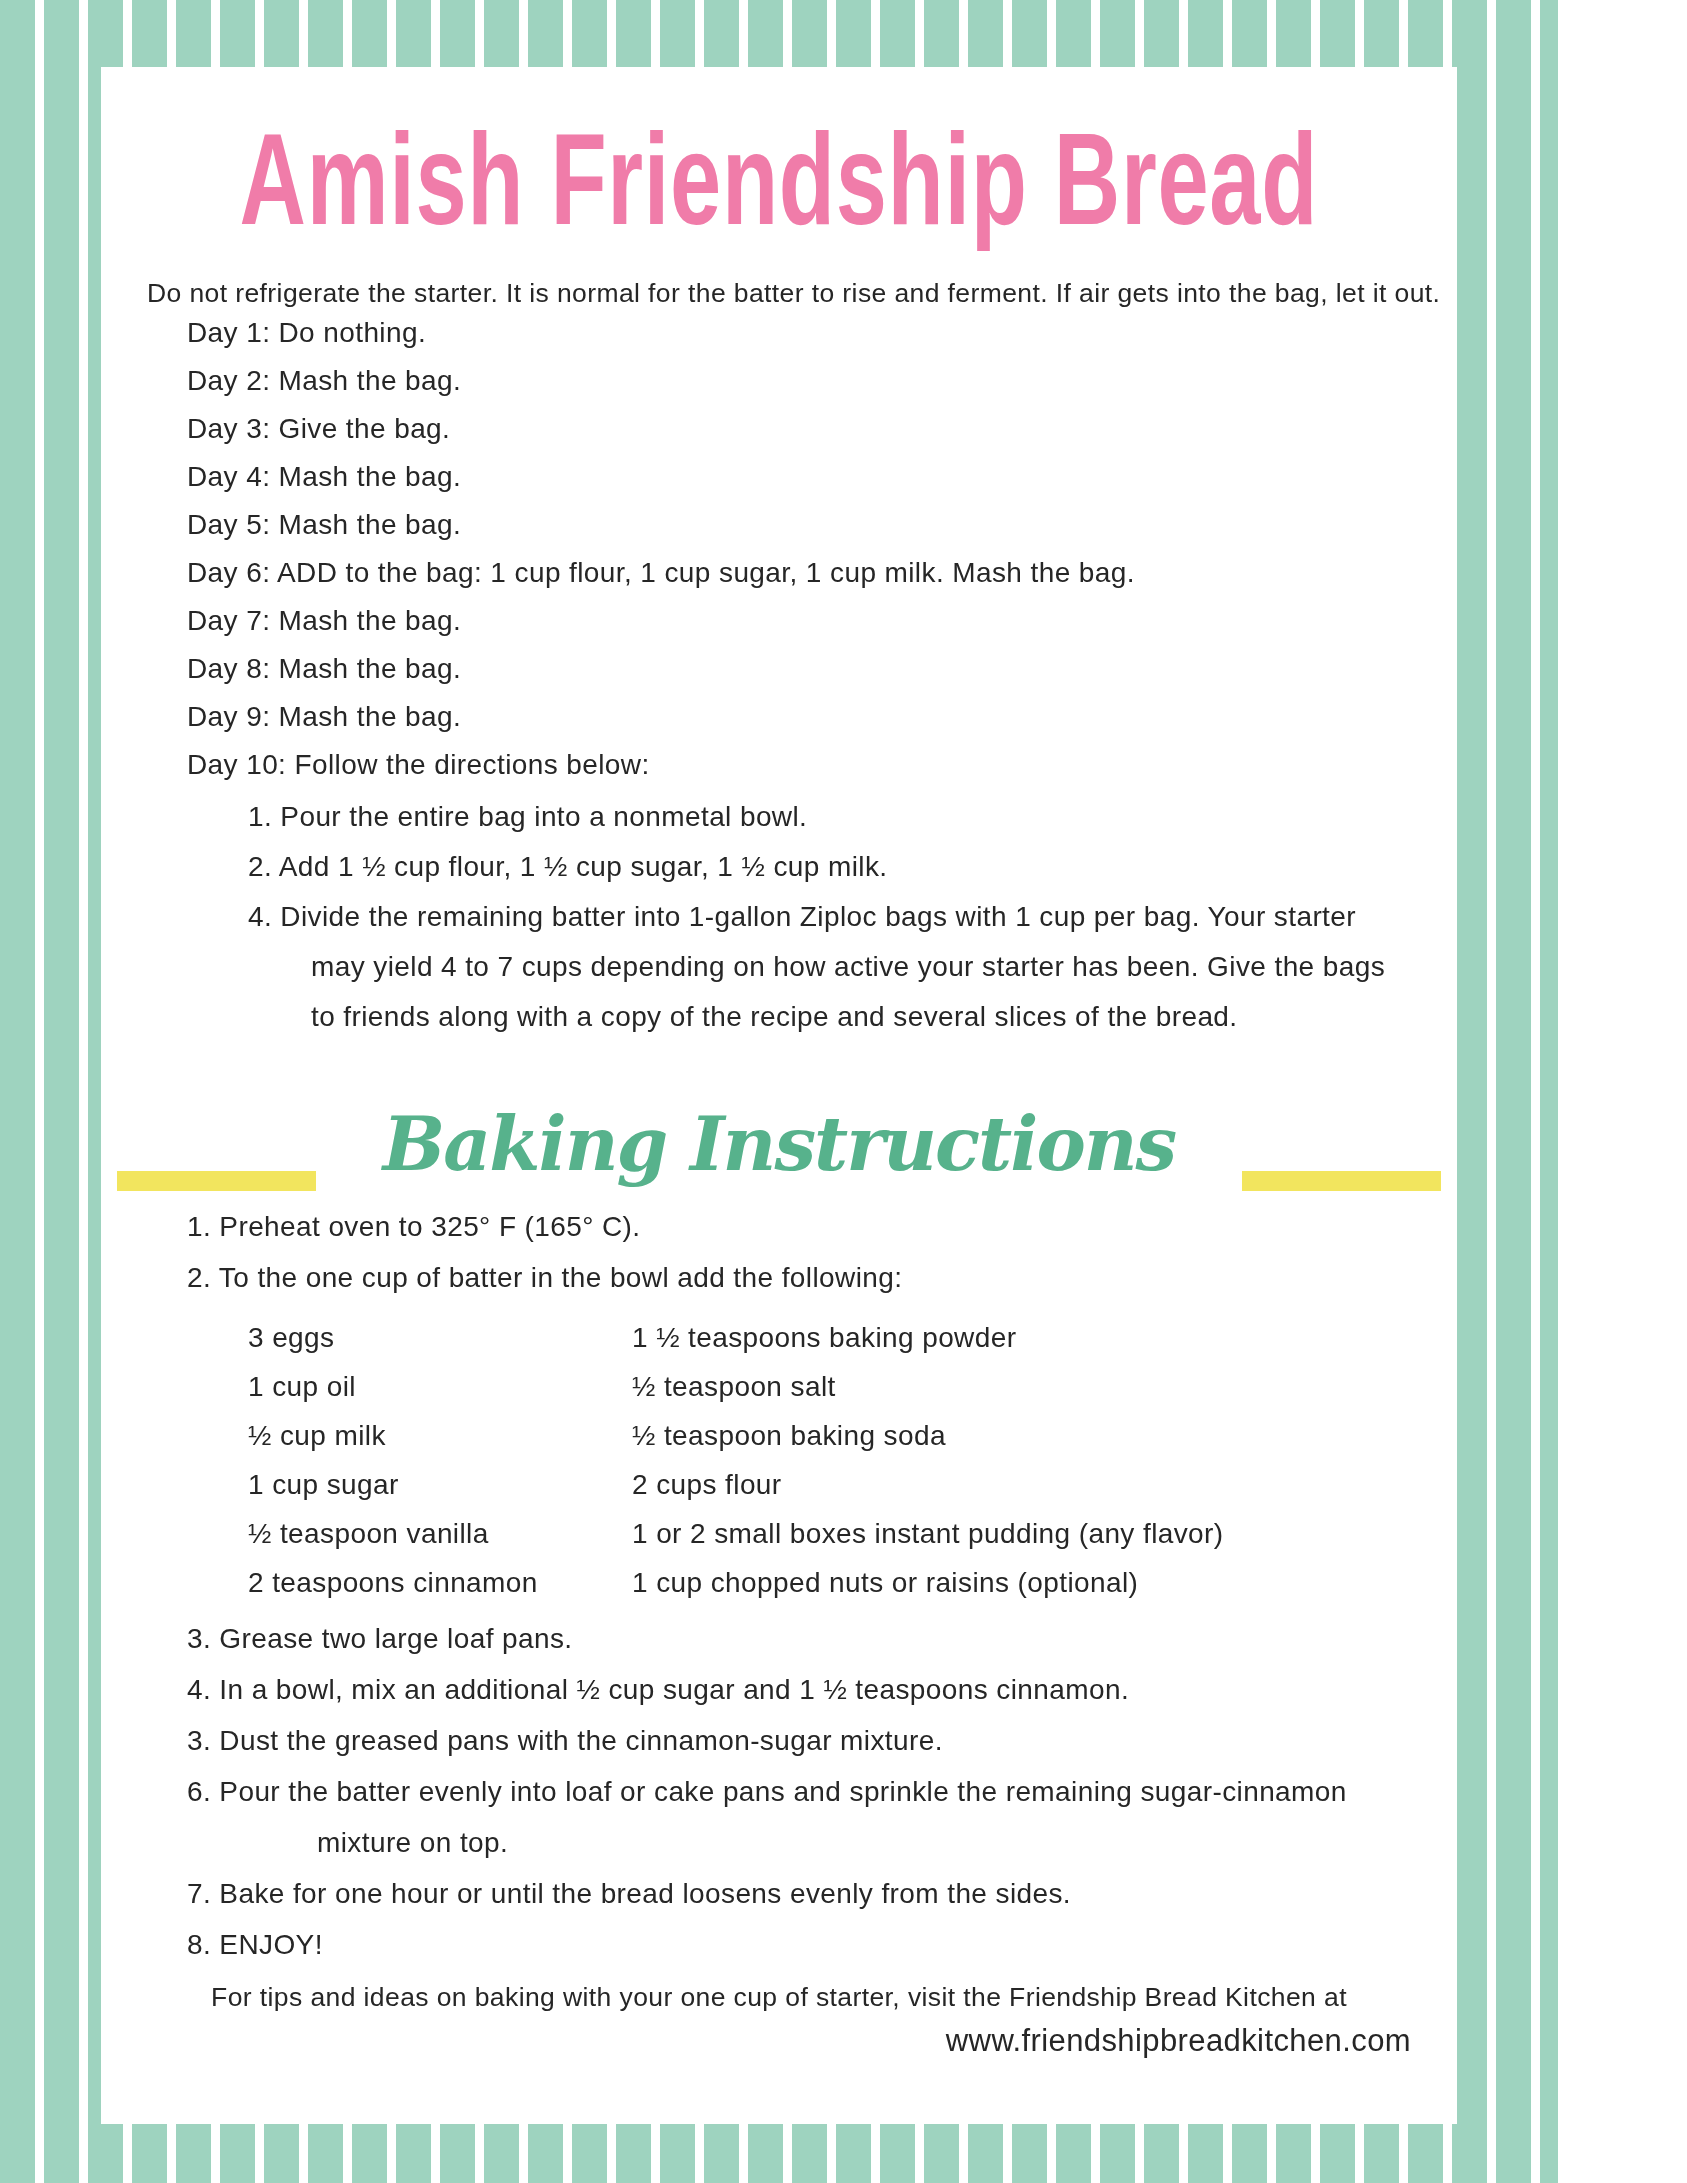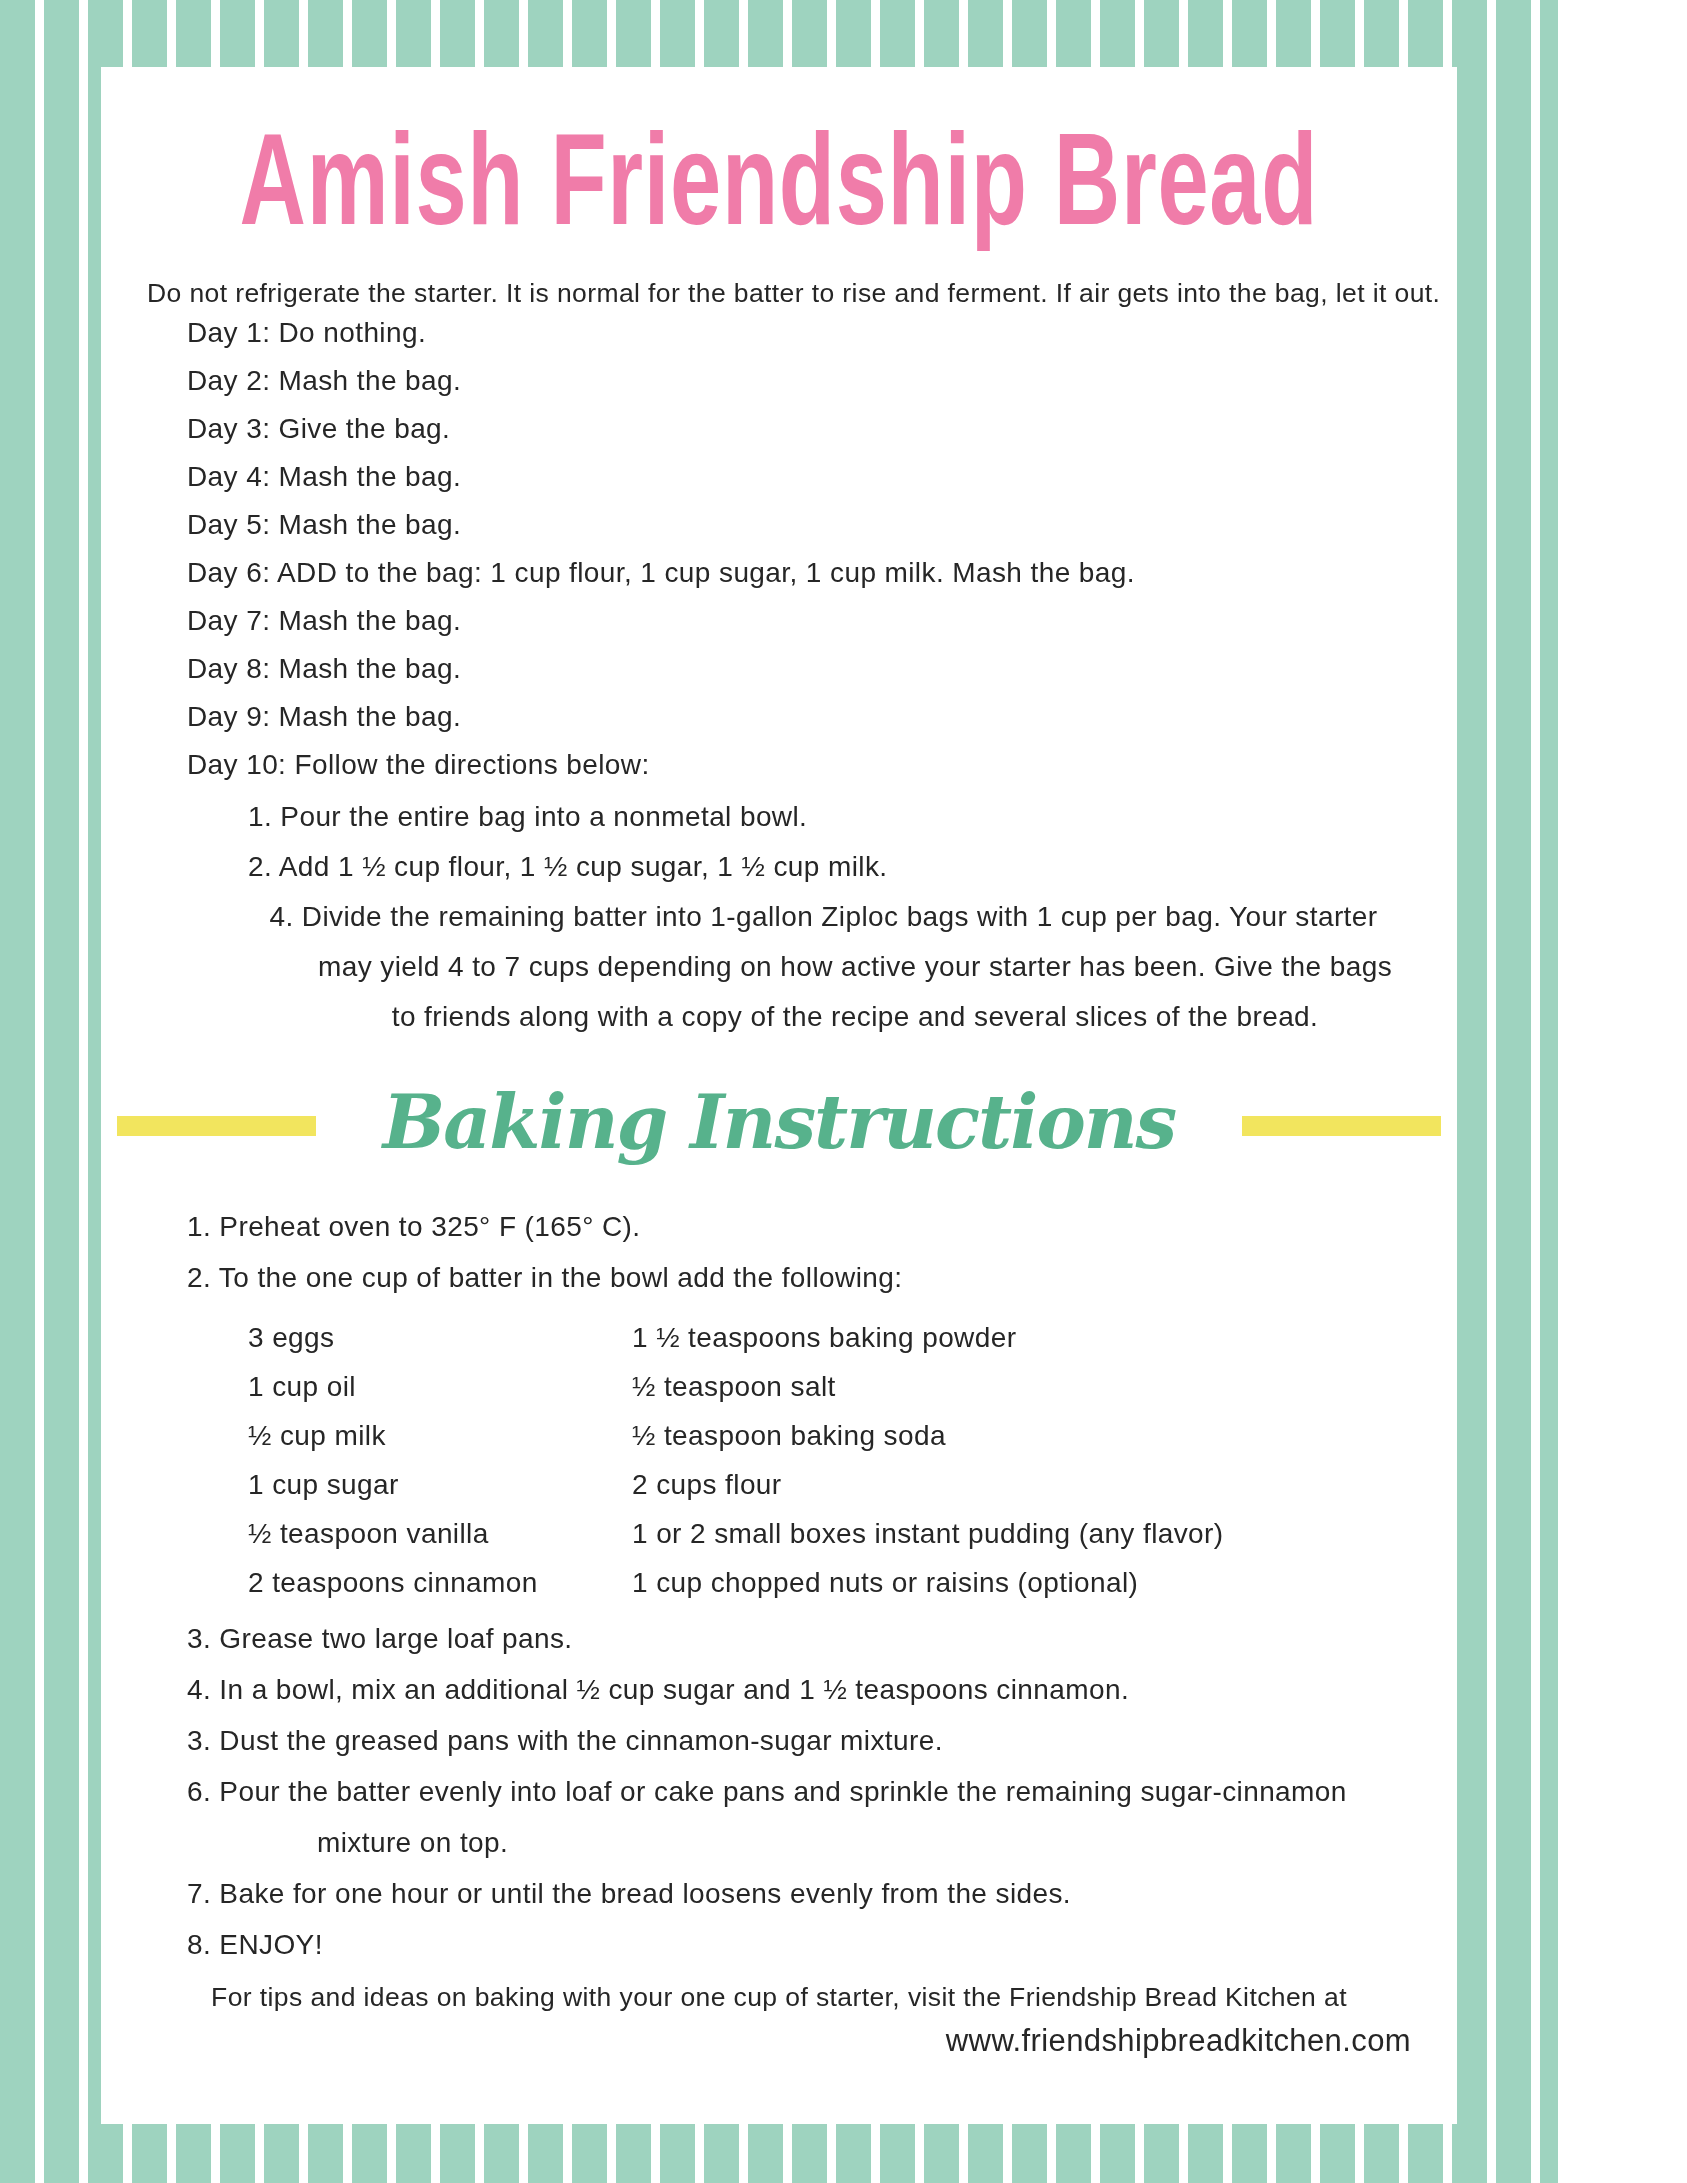--- a/index.html
+++ b/index.html
@@ -57,31 +57,30 @@
   .days { margin-left: 40px; }
   .day { font-size: 28px; line-height: 48px; letter-spacing: 0.4px; }
 
   
   .substeps { margin-top: 2.6px; margin-left: 101px; }
   .substep { font-size: 28px; line-height: 50px; letter-spacing: 0.4px; }
   .substep.hang {
     padding-left: 63px;
     text-indent: -63px;
     max-width: 1151px;
-    text-align: center;
   }
 
   
   .heading-row {
     margin-top: 20px;
     margin-left: -30px;
     margin-right: -30px;
     height: 129px;
     display: flex;
-    align-items: center;
+    align-items: flex-end;
     gap: 67px;
   }
   .bar { flex: 1; height: 20px; background: #f2e55e; }
   .script-heading {
     font-family: "DejaVu Serif", serif;
     font-style: italic;
     font-weight: bold;
     font-size: 74px;
     letter-spacing: -2px;
     color: #57b28c;

